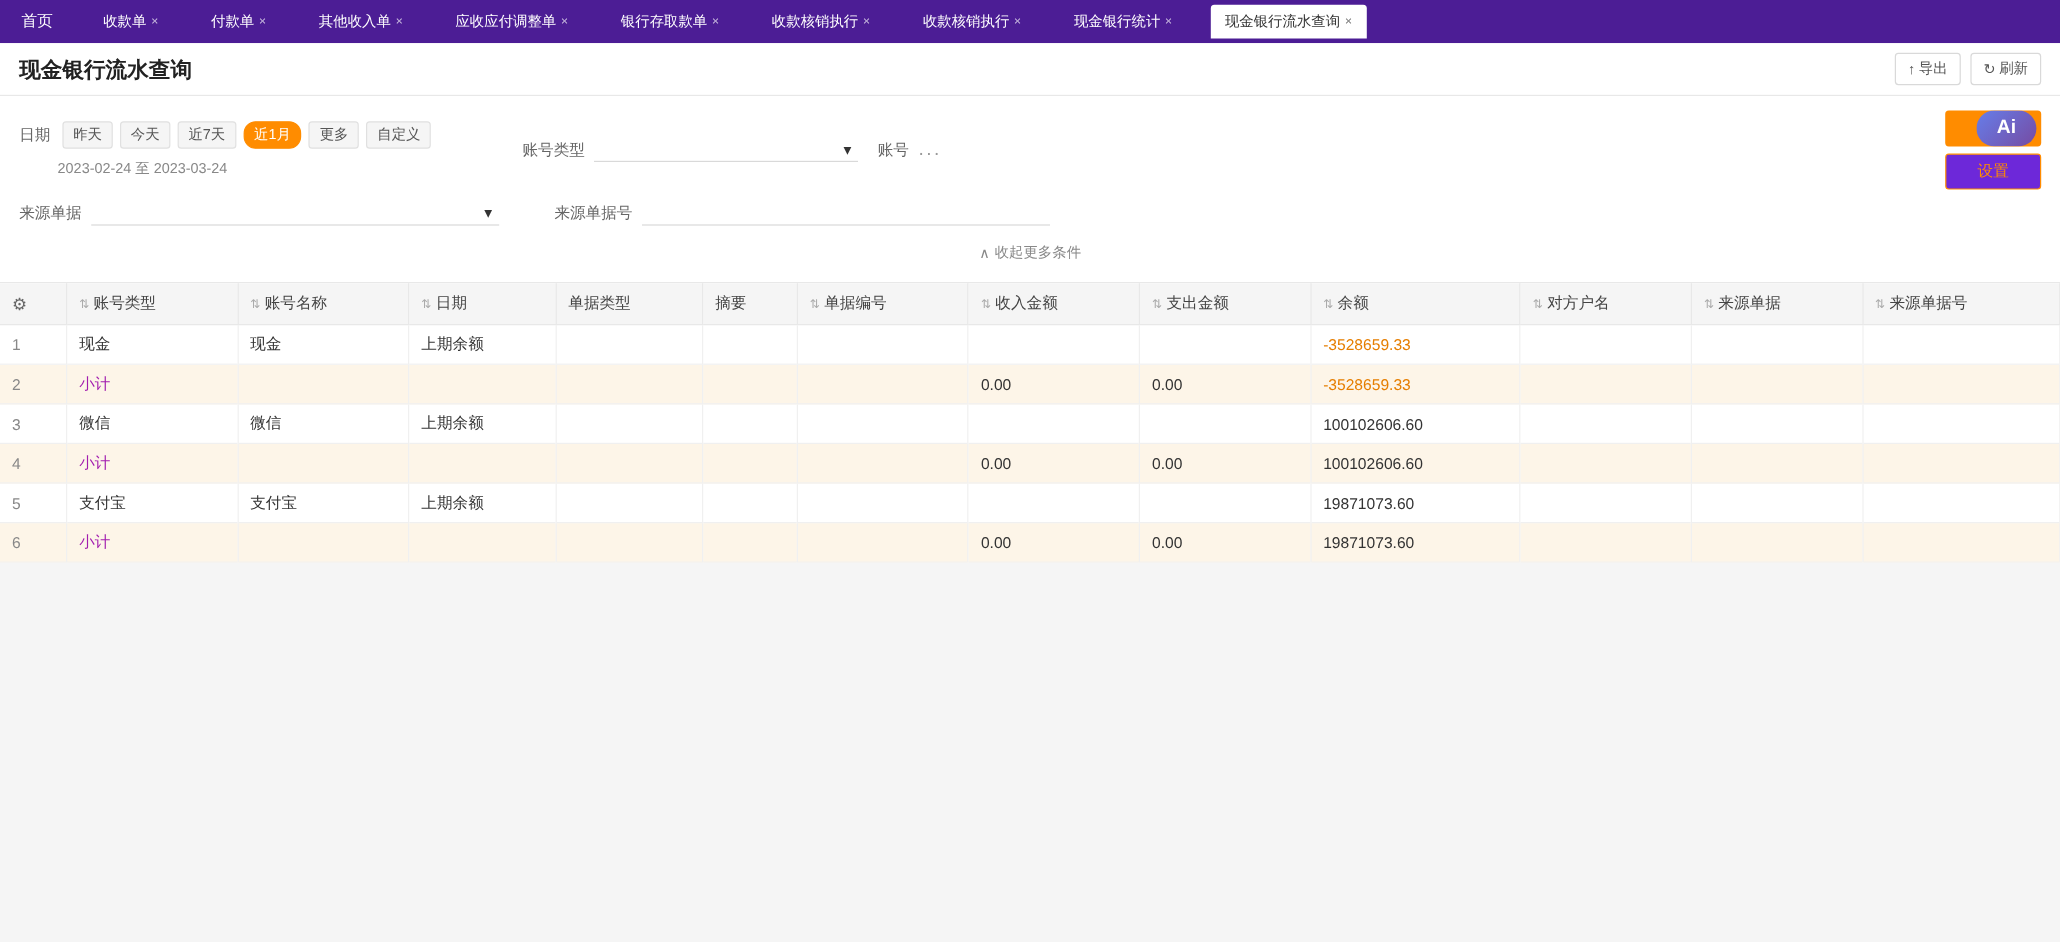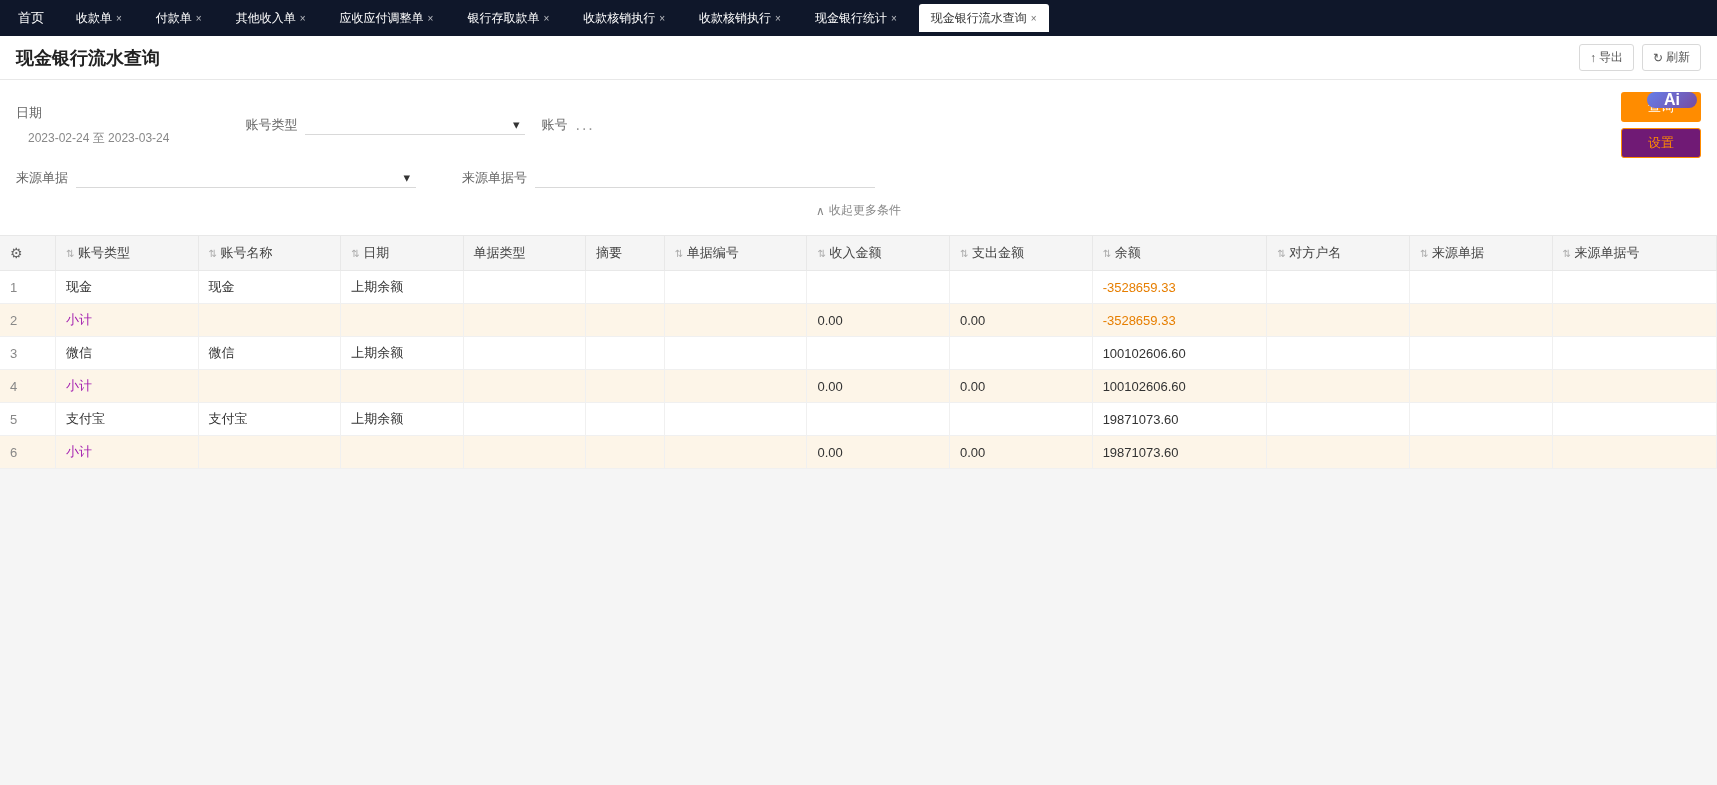--- a/index.html
+++ b/index.html
@@ -2,24 +2,24 @@
 <html><head>
   <meta charset="utf-8">
   <style>
     * { box-sizing: border-box; margin: 0; padding: 0; }
     body { font-family: 'Microsoft YaHei', Arial, sans-serif; font-size: 13px; background: #f5f5f5; color: #333; }
 
     
     .top-nav {
       display: flex;
       align-items: center;
-      background: #0f172a;
+      background: #4c1d95;
       height: 36px;
       padding: 0 8px;
-      gap: 10px;
+      gap: 20px;
       overflow: hidden;
     }
     .nav-tab {
       display: flex;
       align-items: center;
       padding: 0 12px;
       height: 28px;
       color: #fff;
       font-size: 12px;
       cursor: pointer;
@@ -84,21 +84,21 @@
       display: flex; align-items: center; gap: 4px;
       justify-content: center; cursor: pointer;
       color: #888; font-size: 12px; padding: 4px 0;
     }
     .query-btn {
       background: #ff8c00; color: #fff; border: none;
       padding: 6px 18px; border-radius: 3px; cursor: pointer;
       font-size: 13px;
     }
     .settings-btn {
-      background: #701a75; color: #ff8c00; border: 1px solid #ff8c00;
+      background: #6d28d9; color: #ff8c00; border: 1px solid #ff8c00;
       padding: 5px 26px; border-radius: 3px; cursor: pointer;
       font-size: 13px;
     }
     .more-dots { color: #999; cursor: pointer; font-size: 16px; letter-spacing: 2px; }
 
     
     .table-container { background: #fff; margin: 0; }
     table { width: 100%; border-collapse: collapse; font-size: 13px; }
     thead tr { background: #f5f5f5; }
     thead th {
@@ -115,21 +115,21 @@
     tbody td.number { }
     tbody td.orange { color: #a21caf; }
     tbody td.negative { color: #e67e00; }
     .gear-icon { font-size: 14px; color: #666; cursor: pointer; }
     .row-num { color: #888; }
 
     .ai-badge {
       position: fixed; right: 20px; top: 92px;
       background: linear-gradient(135deg, #667eea, #764ba2);
       color: #fff; font-size: 16px; font-weight: bold;
-      width: 50px; height: 16px;
+      width: 50px; height: 30px;
       border-radius: 15px;
       display: flex; align-items: center; justify-content: center;
       cursor: pointer;
     }
   </style>
 </head>
 <body>
 
 <div class="top-nav">
   <div class="nav-home">首页</div>
@@ -184,22 +184,30 @@
     </button>
   </div>
 </div>
 
 <div class="filter-area">
   <div class="filter-row">
 
     <div style="display:flex;flex-direction:column;gap:4px;">
       <div style="display:flex;align-items:center;gap:10px;">
         <span class="filter-label">日期</span>
+        <div class="date-btns">
+          <div class="date-btn">昨天</div>
+          <div class="date-btn">今天</div>
+          <div class="date-btn">近7天</div>
+          <div class="date-btn active">近1月</div>
+          <div class="date-btn">更多</div>
+          <div class="date-btn">自定义</div>
+        </div>
       </div>
-      <div class="date-range" style="margin-left:12px;">2023-02-24 至 2023-03-24</div>
+      <div class="date-range" style="margin-left:32px;">2023-02-24 至 2023-03-24</div>
     </div>
 
     <div style="display:flex;align-items:center;gap:8px;margin-left:60px;">
       <span class="filter-label">账号类型</span>
       <div class="filter-select" style="min-width:220px;">
         <span class="filter-select-text"></span>
         <span>▾</span>
       </div>
     </div>
 

